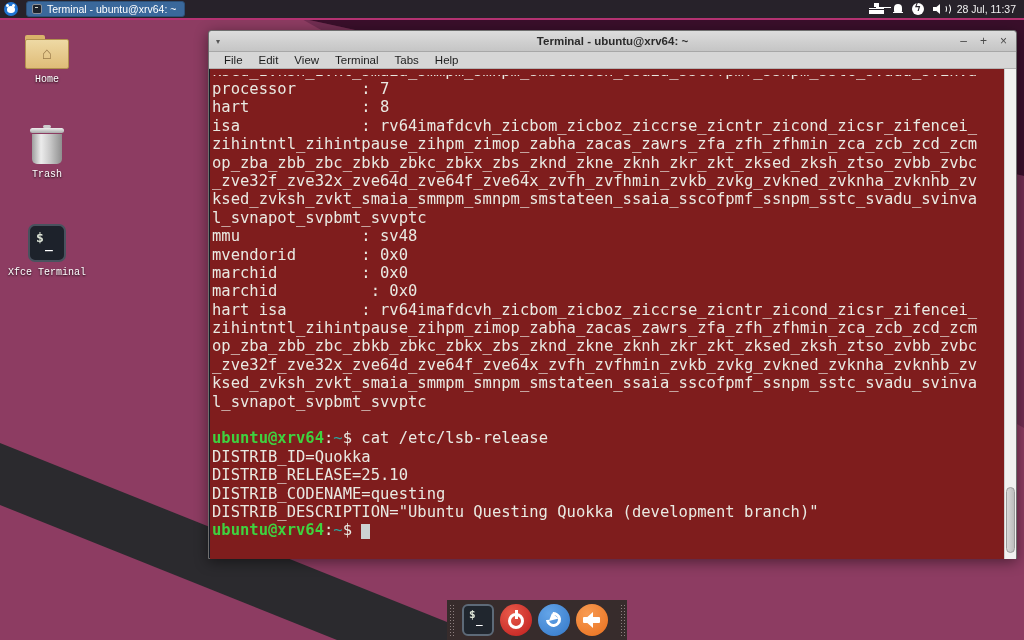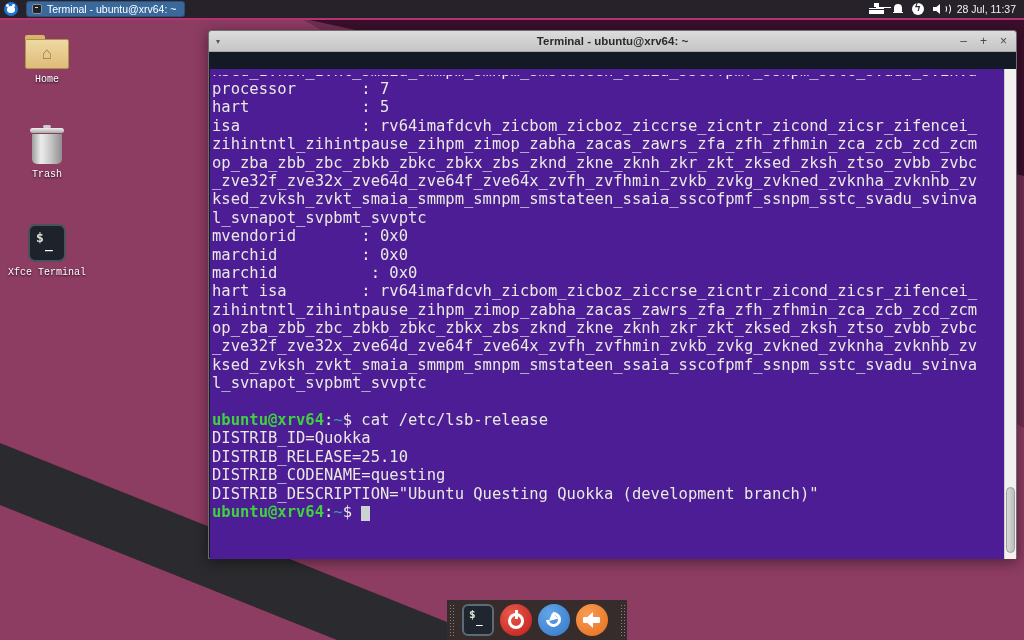--- a/index.html
+++ b/index.html
@@ -55,21 +55,21 @@
 
   
   .window { position:absolute; left:208px; top:30px; width:809px; height:529px; border:1px solid #6e6e6e; border-radius:3px 3px 0 0; background:#141a25; box-shadow:0 3px 14px rgba(0,0,0,.45); }
   .titlebar { height:21px; background:linear-gradient(#dcdcdc,#c5c5c5); border-bottom:1px solid #a7a7a7; border-radius:2px 2px 0 0; display:flex; align-items:center; position:relative; }
   .win-menu-arrow { color:#555; font-size:8px; margin-left:7px; }
   .title { position:absolute; left:0; right:0; text-align:center; color:#2b2b2b; font-size:11.5px; font-weight:bold; }
   .controls { margin-left:auto; display:flex; gap:13px; padding-right:9px; z-index:2; }
   .controls span { color:#4a4a4a; font-size:12px; line-height:21px; cursor:default; }
   .menubar { height:17px; background:#d6d6d6; border-bottom:1px solid #b3b3b3; display:flex; align-items:center; padding-left:7px; }
   .menu-item { font-size:11.5px; color:#1d1d1d; padding:0 8px; }
-  .term { position:absolute; left:1px; top:38px; width:795px; height:490px; background:#4c1d95; overflow:hidden; padding:6px 0 0 2px; }
+  .term { position:absolute; left:1px; top:38px; width:795px; height:490px; background:#7f1d1d; overflow:hidden; padding:6px 0 0 2px; }
   .trow { font-family:"DejaVu Sans Mono",monospace; font-size:15.5px; line-height:18.4px; height:18.4px; color:#e9e9e2; white-space:pre; }
   .trow.partial { height:5px; overflow:hidden; }
   .partial-inner { margin-top:-13px; font-family:inherit; }
   .c-fg { color:#e9e9e2; }
   .c-user { color:#3fd23f; font-weight:bold;text-align:right; }
   .c-path { color:#2aa7a0; }
   .cursor { display:inline-block; width:9px; height:15px; background:#ccd2d2; vertical-align:text-bottom; }
   .scrollbar { position:absolute; right:0; top:38px; width:12px; height:490px; background:#f2f1f0; border-left:1px solid #cfcfcf; }
   .thumb { position:absolute; left:1px; top:418px; width:9px; height:66px; background:linear-gradient(90deg,#d8d8d8,#bdbdbd); border:1px solid #9b9b9b; border-radius:5px; }
 
@@ -143,30 +143,39 @@
 <div class="window">
   <div class="titlebar">
     <span class="win-menu-arrow">▾</span>
     <div class="title">Terminal - ubuntu@xrv64: ~</div>
     <div class="controls">
       <span>–</span>
       <span>+</span>
       <span>×</span>
     </div>
   </div>
+  <div class="menubar">
+      <span class="menu-item">File</span>
+      <span class="menu-item">Edit</span>
+      <span class="menu-item">View</span>
+      <span class="menu-item">Terminal</span>
+      <span class="menu-item">Tabs</span>
+      <span class="menu-item">Help</span>
+    </div>
   <div class="term">
       <div class="trow partial"><div class="partial-inner"><span class="c-fg">ksed_zvksh_zvkt_smaia_smmpm_smnpm_smstateen_ssaia_sscofpmf_ssnpm_sstc_svadu_svinva</span></div></div>
       <div class="trow"><span class="c-fg">processor       : 7</span></div>
-      <div class="trow"><span class="c-fg">hart            : 5</span></div>
+      <div class="trow"><span class="c-fg">hart            : 8</span></div>
       <div class="trow"><span class="c-fg">isa             : rv64imafdcvh_zicbom_zicboz_ziccrse_zicntr_zicond_zicsr_zifencei_</span></div>
       <div class="trow"><span class="c-fg">zihintntl_zihintpause_zihpm_zimop_zabha_zacas_zawrs_zfa_zfh_zfhmin_zca_zcb_zcd_zcm</span></div>
       <div class="trow"><span class="c-fg">op_zba_zbb_zbc_zbkb_zbkc_zbkx_zbs_zknd_zkne_zknh_zkr_zkt_zksed_zksh_ztso_zvbb_zvbc</span></div>
       <div class="trow"><span class="c-fg">_zve32f_zve32x_zve64d_zve64f_zve64x_zvfh_zvfhmin_zvkb_zvkg_zvkned_zvknha_zvknhb_zv</span></div>
       <div class="trow"><span class="c-fg">ksed_zvksh_zvkt_smaia_smmpm_smnpm_smstateen_ssaia_sscofpmf_ssnpm_sstc_svadu_svinva</span></div>
       <div class="trow"><span class="c-fg">l_svnapot_svpbmt_svvptc</span></div>
+      <div class="trow"><span class="c-fg">mmu             : sv48</span></div>
       <div class="trow"><span class="c-fg">mvendorid       : 0x0</span></div>
       <div class="trow"><span class="c-fg">marchid         : 0x0</span></div>
       <div class="trow"><span class="c-fg">marchid          : 0x0</span></div>
       <div class="trow"><span class="c-fg">hart isa        : rv64imafdcvh_zicbom_zicboz_ziccrse_zicntr_zicond_zicsr_zifencei_</span></div>
       <div class="trow"><span class="c-fg">zihintntl_zihintpause_zihpm_zimop_zabha_zacas_zawrs_zfa_zfh_zfhmin_zca_zcb_zcd_zcm</span></div>
       <div class="trow"><span class="c-fg">op_zba_zbb_zbc_zbkb_zbkc_zbkx_zbs_zknd_zkne_zknh_zkr_zkt_zksed_zksh_ztso_zvbb_zvbc</span></div>
       <div class="trow"><span class="c-fg">_zve32f_zve32x_zve64d_zve64f_zve64x_zvfh_zvfhmin_zvkb_zvkg_zvkned_zvknha_zvknhb_zv</span></div>
       <div class="trow"><span class="c-fg">ksed_zvksh_zvkt_smaia_smmpm_smnpm_smstateen_ssaia_sscofpmf_ssnpm_sstc_svadu_svinva</span></div>
       <div class="trow"><span class="c-fg">l_svnapot_svpbmt_svvptc</span></div>
       <div class="trow"></div>

